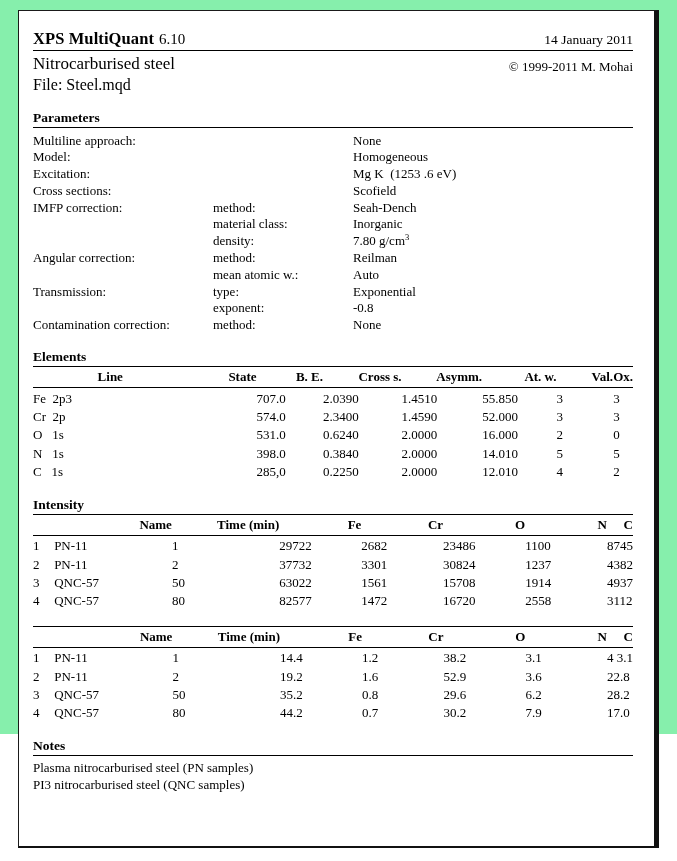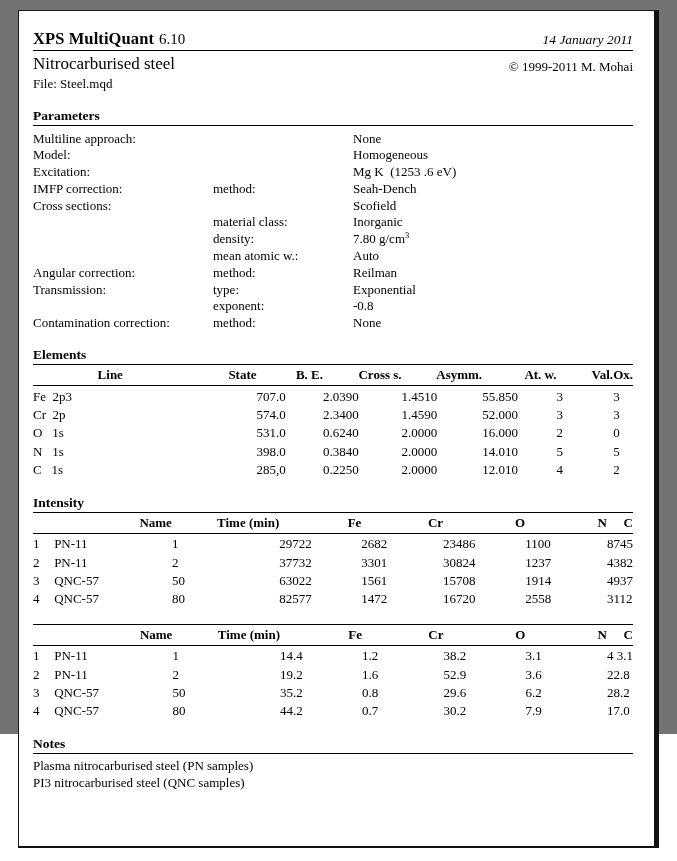--- a/index.html
+++ b/index.html
@@ -13,21 +13,21 @@
     font-family: "Liberation Serif", "DejaVu Serif", serif;
     color: #000000;
     overflow: hidden;
   }
 
   
   .canvas {
     position: relative;
     width: 677px;
     height: 734px;
-    background: #737373;
+    background: #86efac;
     box-sizing: border-box;
   }
 
   
   .page {
     position: absolute;
     left: 18px;
     top: 10px;
     width: 641px;
     height: 838px;
@@ -58,21 +58,20 @@
     letter-spacing: .1px;
     white-space: pre;
   }
   .app-version {
     font-size: 15px;
     font-weight: normal;
     padding-left: 5px;
   }
   .doc-date {
     font-size: 13.5px;
-    font-style: italic;
   }
   .rule-head {
     border-bottom: 1.2px solid #000;
     margin-top: 1px;
   }
   .subtitle-row {
     display: flex;
     align-items: flex-start;
     justify-content: space-between;
     margin-top: 2px;
@@ -80,21 +79,21 @@
   .sample-title {
     font-size: 17px;
     line-height: 1.25;
   }
   .copyright {
     font-size: 13px;
     padding-top: 6px;
     white-space: pre;
   }
   .file-line {
-    font-size: 13px;
+    font-size: 16px;
     margin-top: 1px;
   }
 
   
   .section {
     margin-top: 16px;
   }
   .section-title {
     font-size: 13.5px;
     font-weight: bold;
@@ -205,48 +204,48 @@
                 <td class="p-label">Model:</td>
                 <td class="p-sub"></td>
                 <td class="p-val">Homogeneous</td>
               </tr>
               <tr>
                 <td class="p-label">Excitation:</td>
                 <td class="p-sub"></td>
                 <td class="p-val">Mg K  (1253 .6 eV)</td>
               </tr>
               <tr>
+                <td class="p-label">Cross sections:</td>
+                <td class="p-sub"></td>
+                <td class="p-val">Scofield</td>
+              </tr>
+              <tr>
                 <td class="p-label">IMFP correction:</td>
                 <td class="p-sub">method:</td>
                 <td class="p-val">Seah-Dench</td>
               </tr>
               <tr>
-                <td class="p-label">Cross sections:</td>
-                <td class="p-sub"></td>
-                <td class="p-val">Scofield</td>
-              </tr>
-              <tr>
                 <td class="p-label"></td>
                 <td class="p-sub">material class:</td>
                 <td class="p-val">Inorganic</td>
               </tr>
               <tr>
                 <td class="p-label"></td>
                 <td class="p-sub">density:</td>
                 <td class="p-val">7.80 g/cm<sup>3</sup></td>
               </tr>
               <tr>
+                <td class="p-label">Angular correction:</td>
+                <td class="p-sub">method:</td>
+                <td class="p-val">Reilman</td>
+              </tr>
+              <tr>
                 <td class="p-label"></td>
                 <td class="p-sub">mean atomic w.:</td>
                 <td class="p-val">Auto</td>
-              </tr>
-              <tr>
-                <td class="p-label">Angular correction:</td>
-                <td class="p-sub">method:</td>
-                <td class="p-val">Reilman</td>
               </tr>
               <tr>
                 <td class="p-label">Transmission:</td>
                 <td class="p-sub">type:</td>
                 <td class="p-val">Exponential</td>
               </tr>
               <tr>
                 <td class="p-label"></td>
                 <td class="p-sub">exponent:</td>
                 <td class="p-val">-0.8</td>

